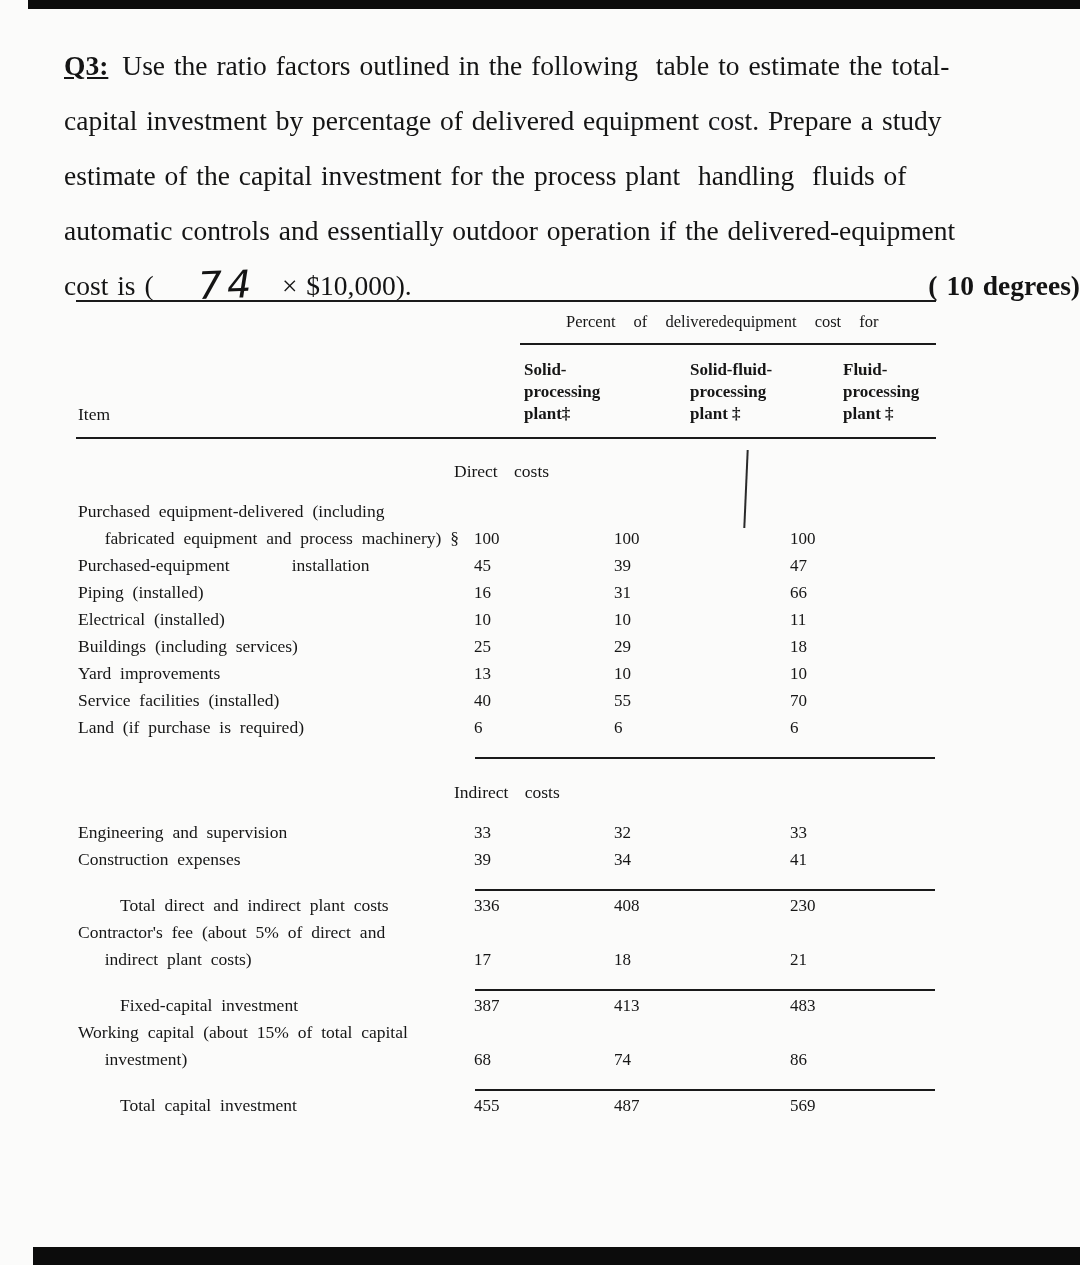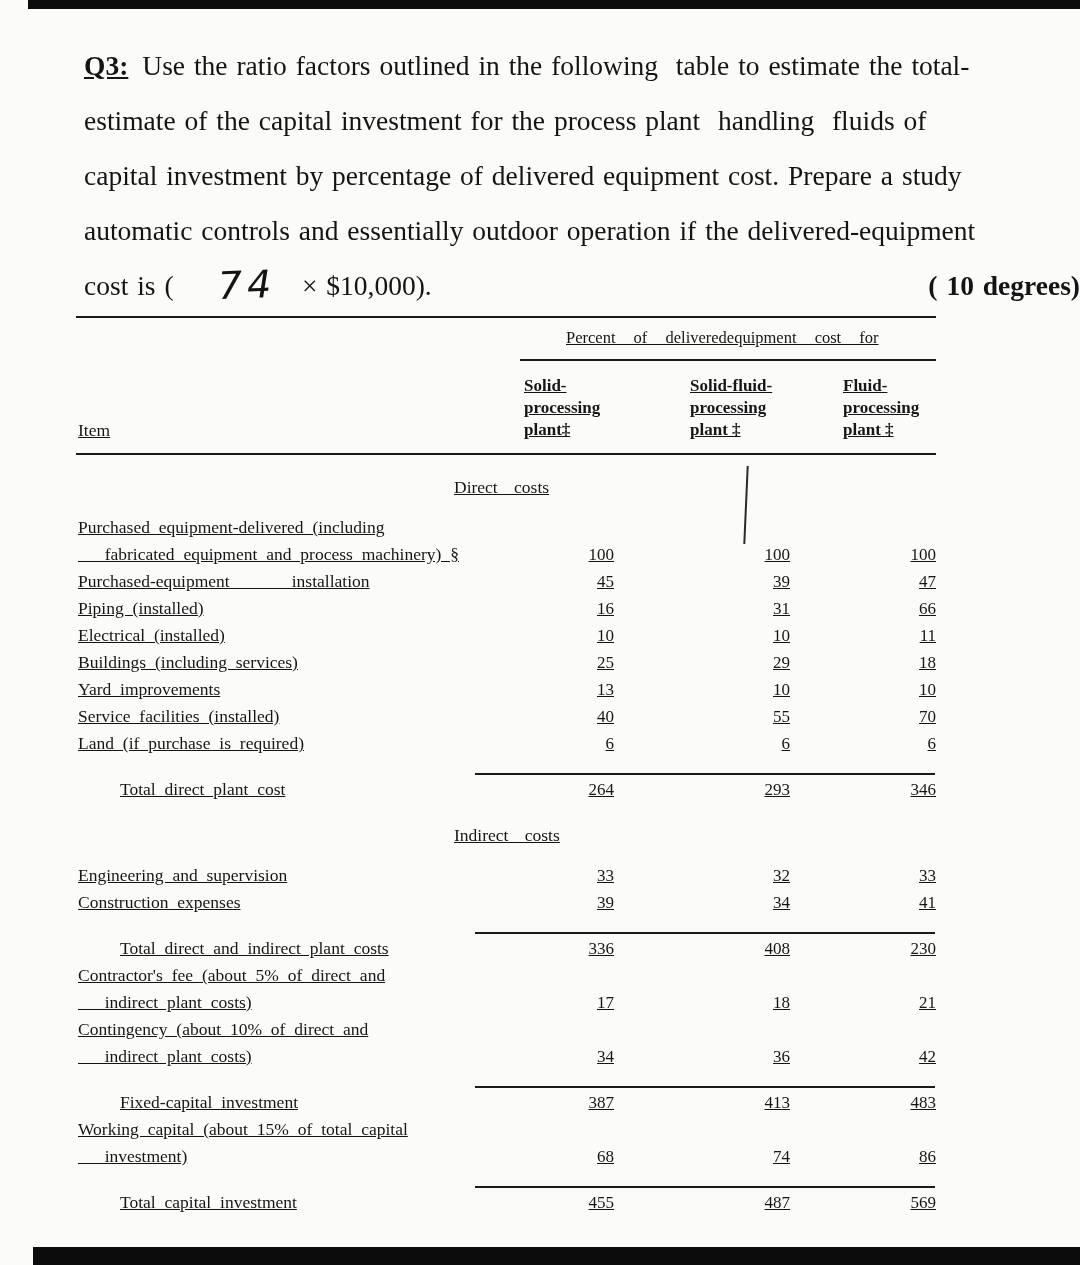--- a/index.html
+++ b/index.html
@@ -9,75 +9,75 @@
     background: #fbfbfa;
     font-family: "Liberation Serif", serif;
     color: #141414;
     position: relative;
     overflow: hidden;
   }
   .top-bar { position: absolute; top: 0; left: 28px; right: 0; height: 9px; background: #0c0c0c; }
   .bottom-bar { position: absolute; bottom: 0; left: 33px; right: 0; height: 18px; background: #0c0c0c; }
 
   
-  .question { position: absolute; top: 38px; left: 84px; right: 0; font-size: 27.5px; line-height: 55px; word-spacing: 2px; }
+  .question { position: absolute; top: 38px; left: 64px; right: 0; font-size: 27.5px; line-height: 55px; word-spacing: 2px; }
   .q-line { white-space: pre; }
   .q-label { font-weight: bold; text-decoration: underline; margin-right: 14px; }
   .cost-line { display: flex; align-items: center; }
   .handwritten {
     display: inline-block;
     font-family: "DejaVu Sans", sans-serif;
     font-style: italic;
     font-size: 38px;
     letter-spacing: 5px;
     margin: 0 26px 0 44px;
     transform: rotate(-2deg);
   }
   .degrees { margin-left: auto; font-weight: bold; white-space: pre; }
 
   
-  .table-wrap { position: absolute; top: 316px; left: 76px; width: 860px; text-decoration: underline; }
+  .table-wrap { position: absolute; top: 300px; left: 76px; width: 860px; }
   table { width: 100%; border-collapse: collapse; border-top: 2.4px solid #1a1a1a; font-size: 17.5px; color: #161616; }
   col.c-item { width: 398px; }
   col.c-v1 { width: 140px; }
   col.c-v2 { width: 176px; }
   col.c-v3 { width: 146px; }
 
   thead th { font-weight: normal; text-align: left; vertical-align: bottom; }
   .spanner-cell { position: relative; padding: 9px 0 13px 0; }
   .spanner-text { margin-left: 92px; font-size: 16.5px; word-spacing: 14px; white-space: pre; }
   .spanner-cell::after { content: ""; position: absolute; left: 46px; right: 0; bottom: 0; border-bottom: 2px solid #1a1a1a; }
   .colhead-row th { border-bottom: 2.2px solid #1a1a1a; padding: 14px 0 12px 0; }
   .item-head { font-size: 17.5px; padding-left: 2px !important; }
   .col-head { font-weight: bold; white-space: pre-line; font-size: 17px; line-height: 22px; }
   .ch0 { padding-left: 50px !important; }
   .ch1 { padding-left: 76px !important; }
   .ch2 { padding-left: 53px !important; }
 
   tbody td { vertical-align: bottom; }
   .item-cell { white-space: pre-line; line-height: 27px; padding: 0 0 0 2px; word-spacing: 4.5px; }
   .item-cell.indent { padding-left: 44px; }
-  .value-cell { text-align: right; line-height: 27px; font-size: 17px; padding: 0; }
+  .value-cell { text-align: left; line-height: 27px; font-size: 17px; padding: 0; }
   .section-cell { padding: 22px 0 16px 378px; word-spacing: 12px; }
   .rule-cell { padding-top: 16px; }
   .hrule { border-top: 2px solid #1a1a1a; }
 
   .scan-mark { position: absolute; left: 669px; top: 150px; width: 2px; height: 78px; background: #2a2a2a; transform: rotate(2.5deg); }
 </style>
 </head>
 <body>
 
 <div class="page">
 
   <div class="top-bar"></div>
 
   <div class="question">
     <div class="q-line"><span class="q-label">Q3:</span><span>Use the ratio factors outlined in the following  table to estimate the total-</span></div>
+    <div class="q-line">capital investment by percentage of delivered equipment cost. Prepare a study</div>
     <div class="q-line">estimate of the capital investment for the process plant  handling  fluids of</div>
-    <div class="q-line">capital investment by percentage of delivered equipment cost. Prepare a study</div>
     <div class="q-line">automatic controls and essentially outdoor operation if the delivered-equipment</div>
     <div class="q-line cost-line">
       <span>cost is (</span>
       <span class="handwritten">74</span>
       <span>× $10,000).</span>
       <span class="degrees">( 10 degrees)</span>
     </div>
   </div>
 
   <div class="table-wrap">
@@ -161,26 +161,20 @@
             <td class="value-cell">6</td>
             <td class="value-cell">6</td>
           </tr>
           <tr>
             <td></td>
             <td colspan="3" class="rule-cell">
               <div class="hrule"></div>
             </td>
           </tr>
           <tr>
-            <td class="item-cell indent">Total direct plant cost</td>
-            <td class="value-cell">264</td>
-            <td class="value-cell">293</td>
-            <td class="value-cell">346</td>
-          </tr>
-          <tr>
             <td colspan="4" class="section-cell">Indirect costs</td>
           </tr>
           <tr>
             <td class="item-cell">Engineering and supervision</td>
             <td class="value-cell">33</td>
             <td class="value-cell">32</td>
             <td class="value-cell">33</td>
           </tr>
           <tr>
             <td class="item-cell">Construction expenses</td>
@@ -201,27 +195,20 @@
             <td class="value-cell">230</td>
           </tr>
           <tr>
             <td class="item-cell">Contractor's fee (about 5% of direct and
 &nbsp;&nbsp;&nbsp;indirect plant costs)</td>
             <td class="value-cell">17</td>
             <td class="value-cell">18</td>
             <td class="value-cell">21</td>
           </tr>
           <tr>
-            <td class="item-cell">Contingency (about 10% of direct and
-&nbsp;&nbsp;&nbsp;indirect plant costs)</td>
-            <td class="value-cell">34</td>
-            <td class="value-cell">36</td>
-            <td class="value-cell">42</td>
-          </tr>
-          <tr>
             <td></td>
             <td colspan="3" class="rule-cell">
               <div class="hrule"></div>
             </td>
           </tr>
           <tr>
             <td class="item-cell indent">Fixed-capital investment</td>
             <td class="value-cell">387</td>
             <td class="value-cell">413</td>
             <td class="value-cell">483</td>

